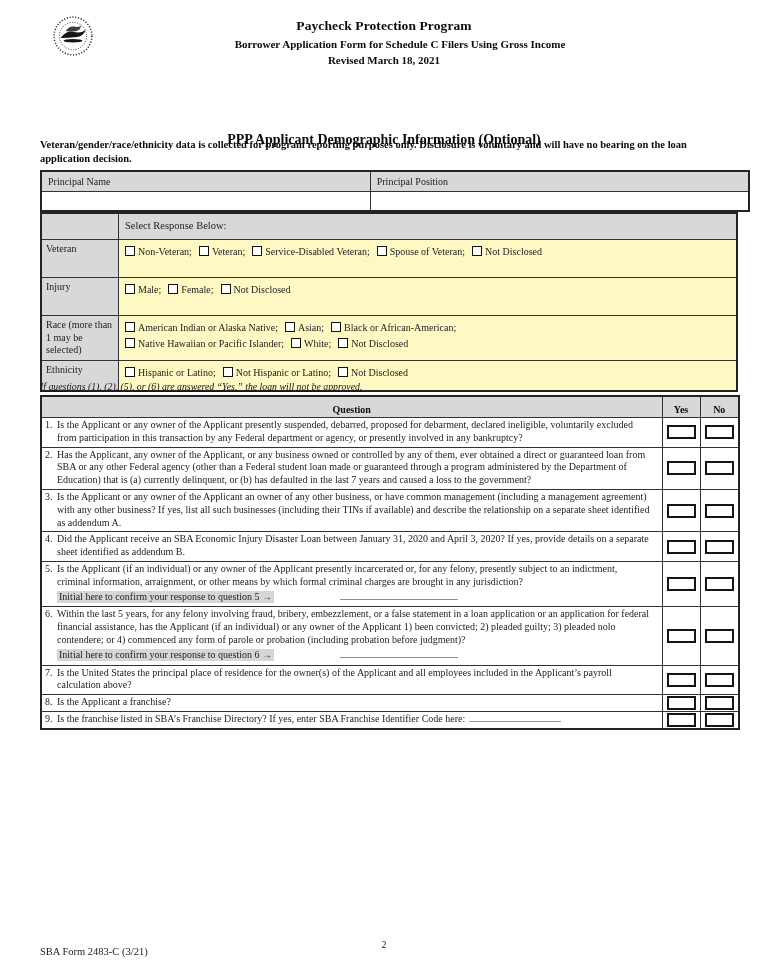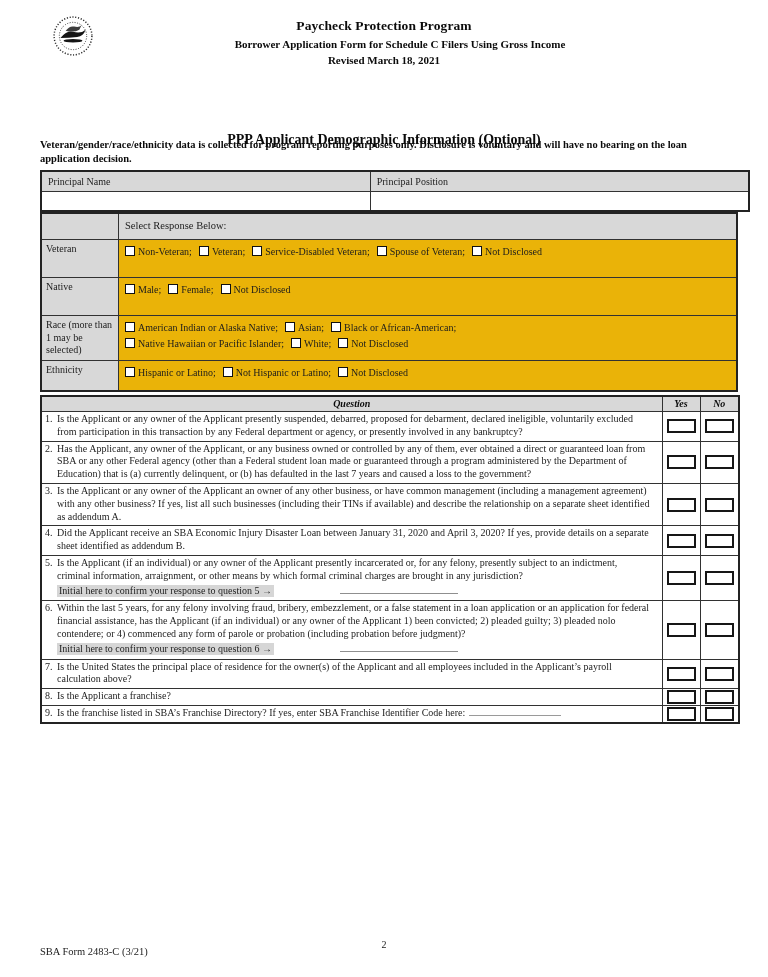--- a/index.html
+++ b/index.html
@@ -20,37 +20,37 @@
   .ptable { position:absolute; top:170px; left:40px; width:710px; border-collapse:collapse; border:2px solid #232323; }
   .ptable td { border:1px solid #323232; font-size:10px; padding:2px 6px; color:#1c1c1c; }
   .ptable tr.hdr td { background:#d8d8d8; height:15px; }
   .ptable tr.val td { height:14px; background:#fff; }
   .ptable col.c1 { width:46.5%; } .ptable col.c2 { width:53.5%; }
 
   
   .dtable { position:absolute; top:212px; left:40px; width:698px; border-collapse:collapse; border:2px solid #232323; }
   .dtable td { border:1px solid #323232; font-size:10px; vertical-align:top; color:#1c1c1c; }
   .dtable td.lbl { background:#d8d8d8; width:68px; padding:3px 4px; line-height:1.25; }
-  .dtable td.opts { padding:4px 6px 3px 6px; background:#eab308; line-height:1.6; }
+  .dtable td.opts { padding:4px 6px 3px 6px; background:#fef9c3; line-height:1.6; }
   .dtable tr.select td { height:18px; background:#d8d8d8; }
   .dtable tr.select td.opts { padding-top:4px; font-size:10.5px; }
   .dtable tr.r0 td { height:30px; }
   .dtable tr.r1 td { height:30px; }
   .dtable tr.r2 td { height:24px; }
   .dtable tr.r3 td { height:22px; }
   .opt { margin-right:7px; white-space:nowrap; }
   .cb { display:inline-block; width:8px; height:8px; border:1.6px solid #101010; background:#fff; margin-right:3px; vertical-align:-1px; }
 
   
   .warning { position:absolute; top:381px; left:40px; font-size:9.8px; font-style:italic; text-decoration:underline; color:#161616; }
 
   
   .qtable { position:absolute; top:395px; left:40px; width:698px; border-collapse:collapse; border:2px solid #232323; table-layout:fixed; }
   .qtable col.cq { width:621px; } .qtable col.cy { width:38px; } .qtable col.cn { width:39px; }
-  .qtable th { background:#d8d8d8; border:1px solid #323232; font-size:10px; padding:1px 0 2px 0; color:#0c0c0c;font-style:italic; }
+  .qtable th { background:#d8d8d8; border:1px solid #323232; font-size:10px; padding:7px 0 2px 0; color:#0c0c0c; }
   .qtable td { border:1px solid #323232; }
   .qcell { font-size:10px; line-height:1.28; padding:1px 10px 2px 15px; position:relative; vertical-align:top; color:#1c1c1c; }
   .qnum { position:absolute; left:3px; top:1px; }
   .anscell { vertical-align:middle; background:#fff; }
   .ansbox { width:25px; height:10px; border:2px solid #161616; margin:0 auto; background:#fff; }
   .initline { margin-top:1px; margin-bottom:1px; }
   .hl { background:#d6d6d6; padding:0 2px 1px 2px; }
   .init-blank { display:inline-block; width:118px; margin-left:66px; border-bottom:1.2px solid #8f8f8f; height:9px; }
   .inline-blank { display:inline-block; width:92px; border-bottom:1.2px solid #9a9a9a; height:8px; margin-left:4px; }
 
@@ -104,36 +104,37 @@
       <td class="opts">Select Response Below:</td>
     </tr>
     </tbody>
       <tbody>
   <tr class="r0">
     <td class="lbl">Veteran</td>
     <td class="opts"><span class="opt"><span class="cb"></span><span>Non-Veteran;</span></span><span class="opt"><span class="cb"></span><span>Veteran;</span></span><span class="opt"><span class="cb"></span><span>Service-Disabled Veteran;</span></span><span class="opt"><span class="cb"></span><span>Spouse of Veteran;</span></span><span class="opt"><span class="cb"></span><span>Not Disclosed</span></span></td>
   </tr>
 
   <tr class="r1">
-    <td class="lbl">Native</td>
+    <td class="lbl">Injury</td>
     <td class="opts"><span class="opt"><span class="cb"></span><span>Male;</span></span><span class="opt"><span class="cb"></span><span>Female;</span></span><span class="opt"><span class="cb"></span><span>Not Disclosed</span></span></td>
   </tr>
 
   <tr class="r2">
     <td class="lbl">Race (more than 1 may be selected)</td>
     <td class="opts"><span class="opt"><span class="cb"></span><span>American Indian or Alaska Native;</span></span><span class="opt"><span class="cb"></span><span>Asian;</span></span><span class="opt"><span class="cb"></span><span>Black or African-American;</span></span><br><span class="opt"><span class="cb"></span><span>Native Hawaiian or Pacific Islander;</span></span><span class="opt"><span class="cb"></span><span>White;</span></span><span class="opt"><span class="cb"></span><span>Not Disclosed</span></span></td>
   </tr>
 
   <tr class="r3">
     <td class="lbl">Ethnicity</td>
     <td class="opts"><span class="opt"><span class="cb"></span><span>Hispanic or Latino;</span></span><span class="opt"><span class="cb"></span><span>Not Hispanic or Latino;</span></span><span class="opt"><span class="cb"></span><span>Not Disclosed</span></span></td>
   </tr>
 </tbody>
   </table>
 
+  <div class="warning">If questions (1), (2), (5), or (6) are answered “Yes,” the loan will not be approved.</div>
 
   <table class="qtable">
     <colgroup>
         <col class="cq">
         <col class="cy">
         <col class="cn">
       </colgroup>
     <tbody>
         <tr>
       <th>Question</th>

